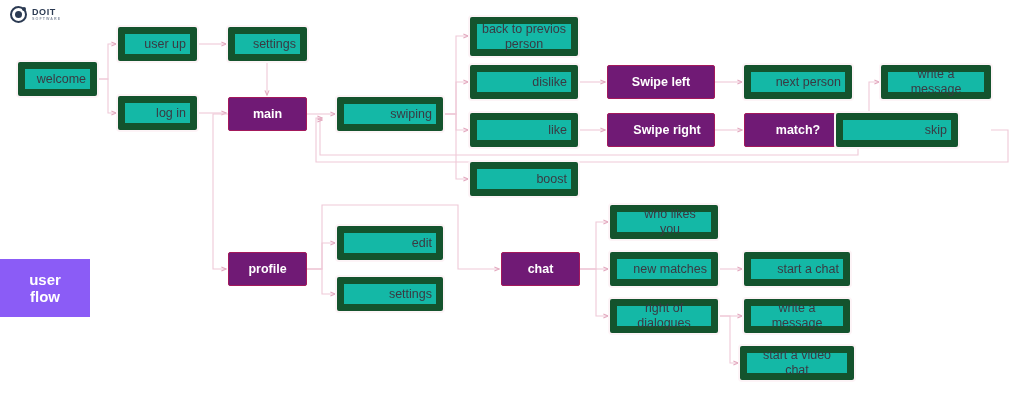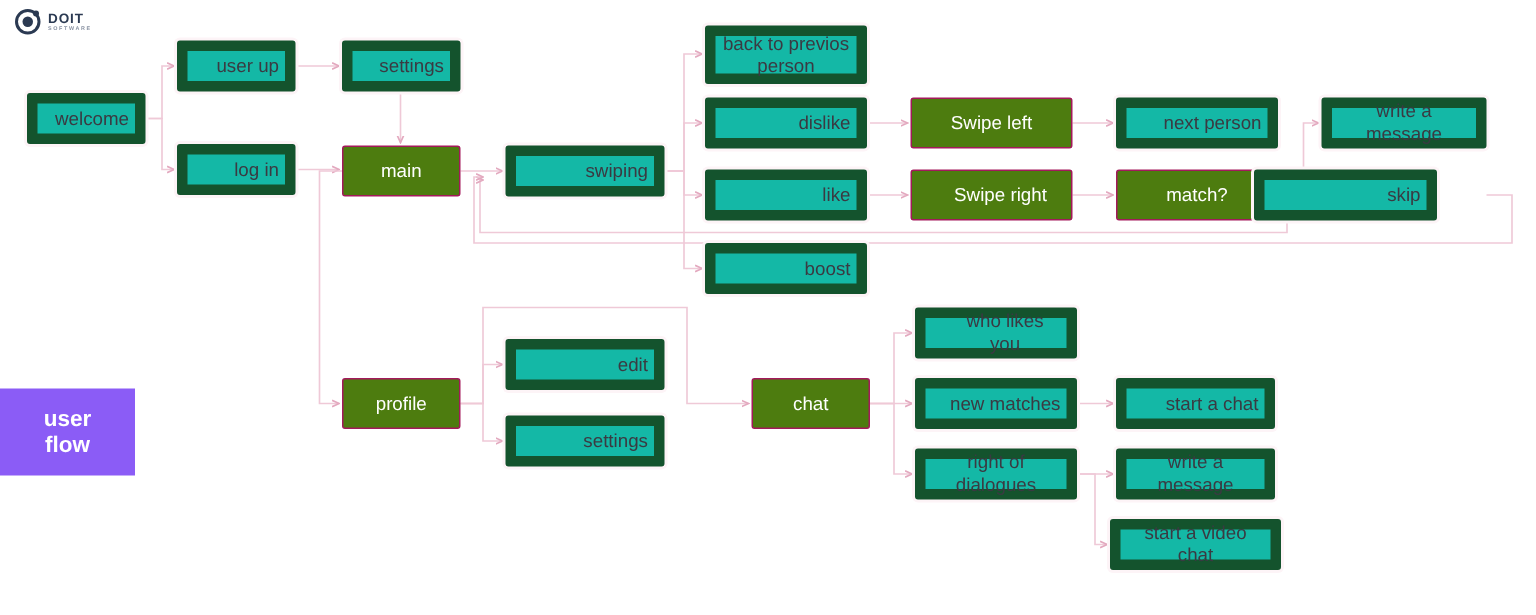--- a/index.html
+++ b/index.html
@@ -28,21 +28,21 @@
     display:flex;align-items:center;justify-content:center;}
   .badge-label{color:#ffffff;font-weight:bold;font-size:15px;line-height:1.15;
     text-align:center;white-space:pre-line;}
 
   
   .node{position:absolute;box-sizing:border-box;display:flex;align-items:center;
     justify-content:center;text-align:center;border-radius:2px;font-size:12.5px;
     line-height:1.18;padding:2px 4px;}
   .node.light{background:#14b8a6;border:7px solid #14532d;color:#3a3a42;
     box-shadow:0 0 0 2px #fdf4f7;justify-content:flex-end;}
-  .node.dark{background:#4d7c0f;border:1px solid #A3195B;color:#ffffff;font-weight:normal;}
+  .node.dark{background:#701a75;border:1px solid #A3195B;color:#ffffff;font-weight:bold;}
 
   
   #wires{position:absolute;left:0;top:0;width:1024px;height:410px;}
 
   .edge-label{position:absolute;font-size:6.5px;font-weight:bold;color:#A3195B;
     letter-spacing:.2px;}
 </style>
 </head>
 <body>
 

